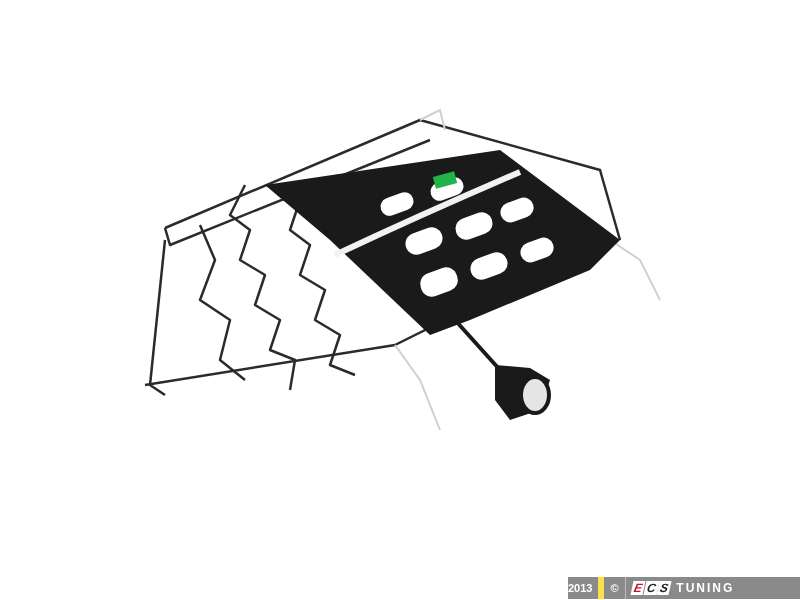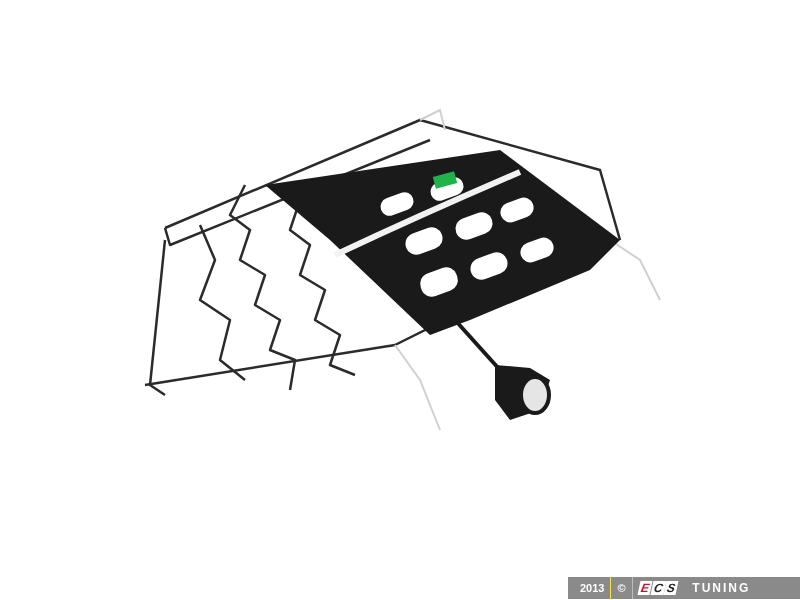--- a/index.html
+++ b/index.html
@@ -1,24 +1,24 @@
 <!DOCTYPE html>
 <html><head>
 <meta charset="utf-8">
 <style>
   html, body { margin:0; padding:0; background:#ffffff; }
   body { width:800px; height:600px; position:relative; overflow:hidden; font-family:"Liberation Sans", sans-serif; }
   .photo { position:absolute; left:0; top:0; width:800px; height:600px; }
   .watermark { position:absolute; left:568px; top:577px; height:22px; width:232px; background:#8a8a8a; display:flex; align-items:center; color:#fff; font-size:11px; font-weight:bold; }
-  .wm-year { padding:0 6px 0 12px; border-right:1px solid #fde047; height:100%; display:flex; align-items:center; }
+  .wm-year { padding:0 6px 0 0; border-right:6px solid #fde047; height:100%; display:flex; align-items:center; }
   .wm-copy { padding:0 6px; border-right:1px solid #bdbdbd; height:100%; display:flex; align-items:center; }
   .wm-brand { padding:0 6px; display:flex; align-items:center; gap:2px; }
   .wm-ecs span { display:inline-block; background:#fff; color:#c8102e; font-style:italic; font-weight:bold; font-size:12px; padding:0 2px; margin-right:1px; transform:skewX(-12deg); }
   .wm-ecs span.dark { color:#222; }
-  .wm-tuning { letter-spacing:2px; font-size:12px; margin-left:12px;text-align:right; }
+  .wm-tuning { letter-spacing:2px; font-size:12px; margin-left:3px;text-align:right; }
 </style>
 </head>
 <body>
 
 <svg class="photo" viewBox="0 0 800 600" xmlns="http://www.w3.org/2000/svg">
 
   <g fill="none" stroke="#2b2b2b" stroke-width="2.5" stroke-linejoin="round">
     <polyline points="165,228 420,120 600,170 620,240"></polyline>
     <polyline points="165,228 170,245 430,140"></polyline>
     <polyline points="145,385 395,345 610,238"></polyline>

